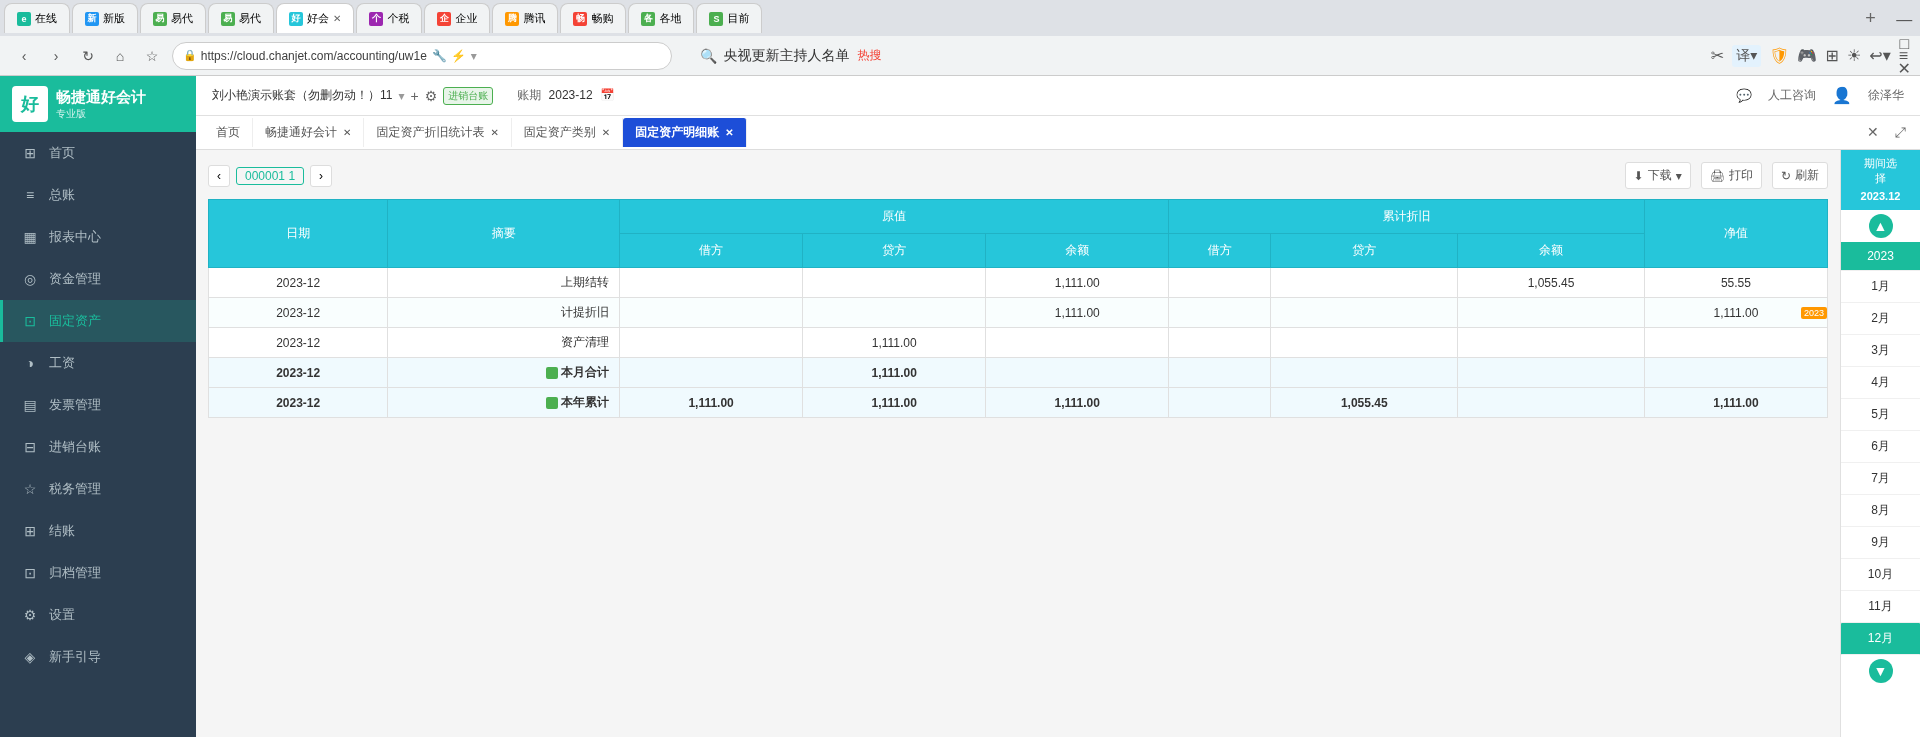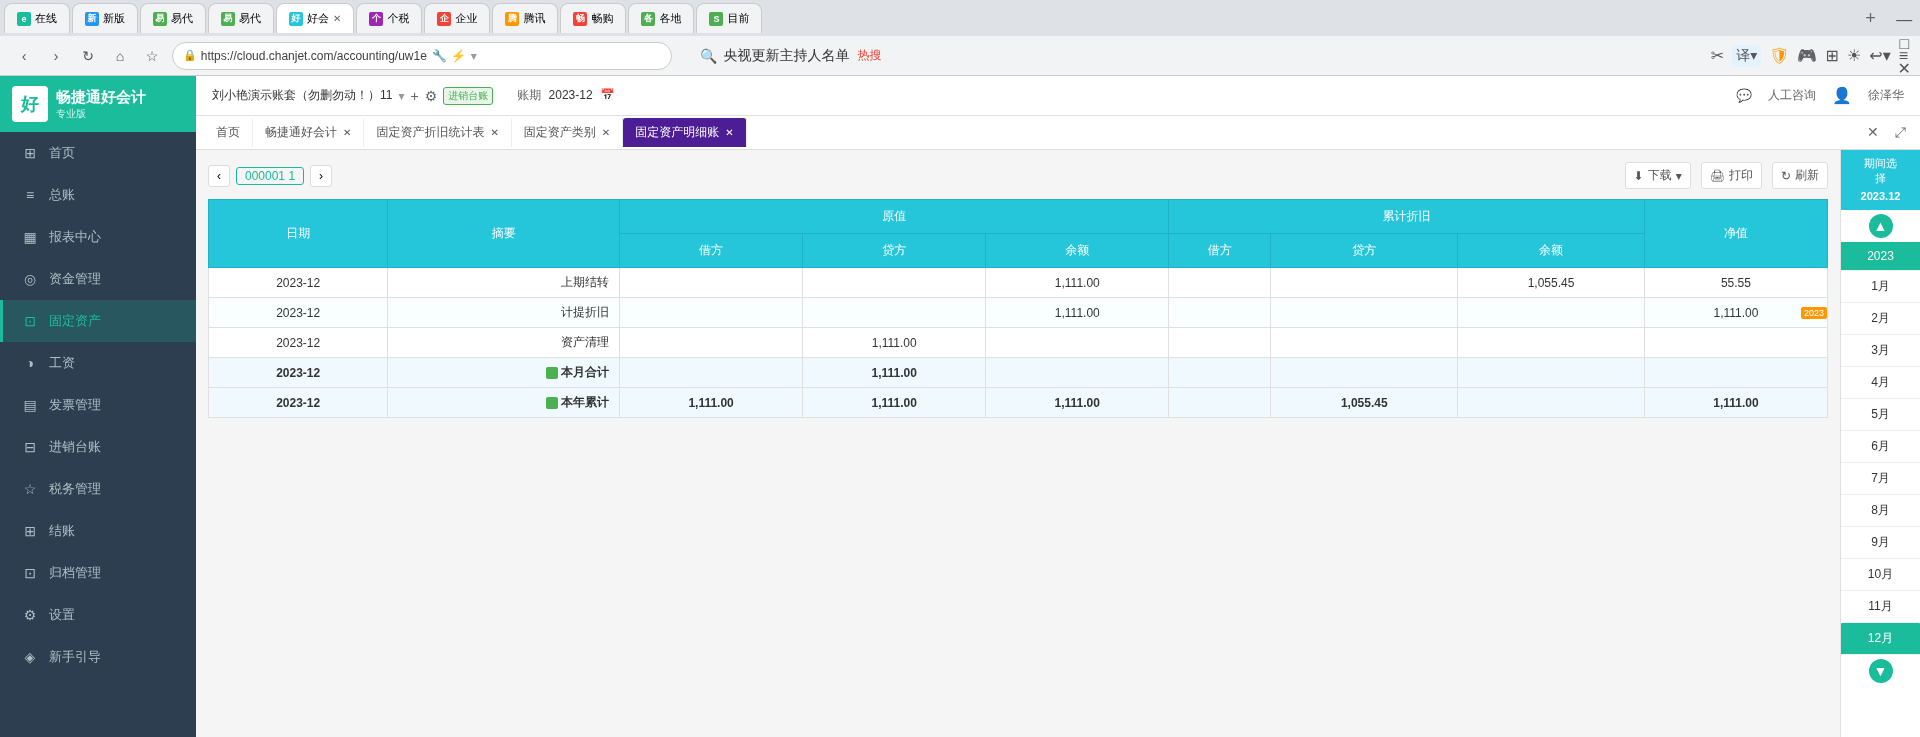--- a/index.html
+++ b/index.html
@@ -41,21 +41,21 @@
     
     .top-bar { background: #fff; border-bottom: 1px solid #e0e0e0; padding: 0 16px; display: flex; align-items: center; height: 40px; gap: 12px; }
     .company-info { display: flex; align-items: center; gap: 6px; font-size: 12px; color: #333; }
     .version-badge { background: #e8f5e9; color: #4caf50; border: 1px solid #4caf50; border-radius: 3px; padding: 1px 4px; font-size: 10px; }
     .period-info { font-size: 12px; color: #666; margin-left: 12px; }
     .top-bar-actions { margin-left: auto; display: flex; align-items: center; gap: 16px; font-size: 12px; color: #666; }
 
     
     .page-tabs { background: #fff; border-bottom: 1px solid #ddd; display: flex; align-items: center; padding: 0 8px; height: 34px; }
     .page-tab { padding: 6px 12px; font-size: 12px; color: #555; cursor: pointer; display: flex; align-items: center; gap: 4px; border-right: 1px solid #eee; }
-    .page-tab.active { color: #fff; background: #4c1d95; border-radius: 3px 3px 0 0; }
+    .page-tab.active { color: #fff; background: #1d4ed8; border-radius: 3px 3px 0 0; font-weight: bold; }
     .page-tab .tab-close { font-size: 10px; color: inherit; margin-left: 2px; }
     .page-tab-actions { margin-left: auto; display: flex; gap: 4px; }
     .pg-action-btn { font-size: 14px; color: #666; cursor: pointer; padding: 2px 6px; }
 
     
     .content-area { flex: 1; display: flex; overflow: hidden; }
     .main-panel { flex: 1; overflow: auto; padding: 12px; }
 
     
     .toolbar-row { display: flex; align-items: center; justify-content: space-between; margin-bottom: 10px; }

